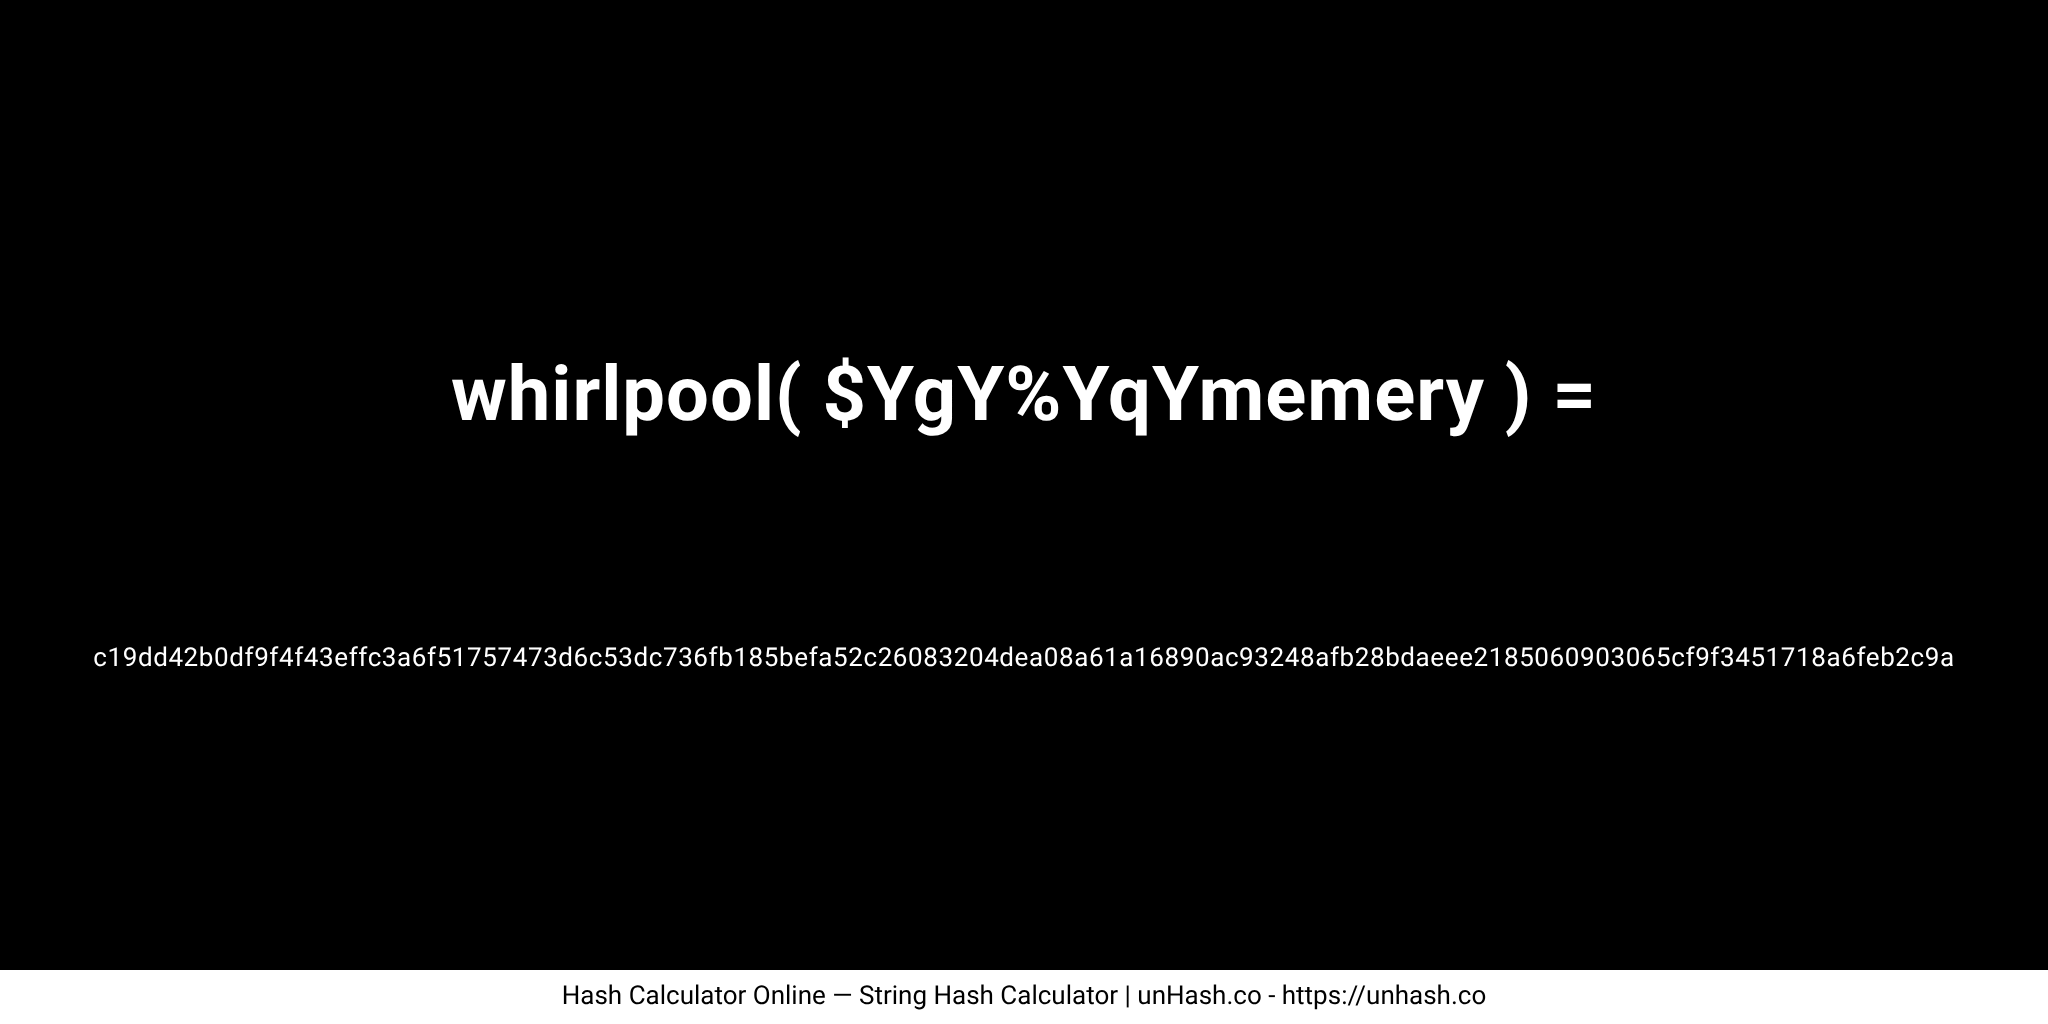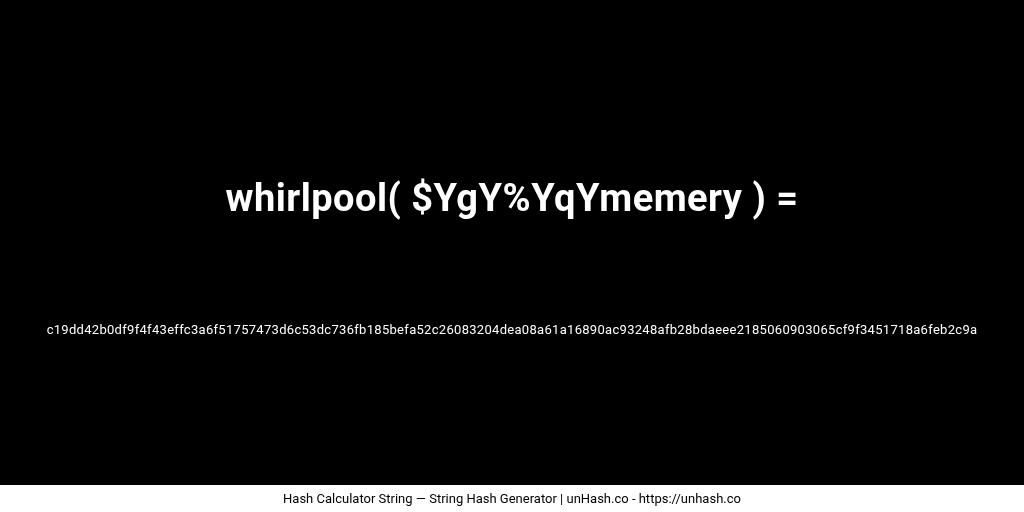--- a/index.html
+++ b/index.html
@@ -64,14 +64,14 @@
   </style>
 </head>
 <body>
 
 <div class="content">
   <div class="expression">whirlpool( $YgY%YqYmemery ) =</div>
   <div class="hash-output">c19dd42b0df9f4f43effc3a6f51757473d6c53dc736fb185befa52c26083204dea08a61a16890ac93248afb28bdaeee2185060903065cf9f3451718a6feb2c9a</div>
 </div>
 
 <div class="footer">
-  <span class="footer-text">Hash Calculator String — String Hash Generator | unHash.co - https://unhash.co</span>
+  <span class="footer-text">Hash Calculator Online — String Hash Calculator | unHash.co - https://unhash.co</span>
 </div>
 
 </body></html>

